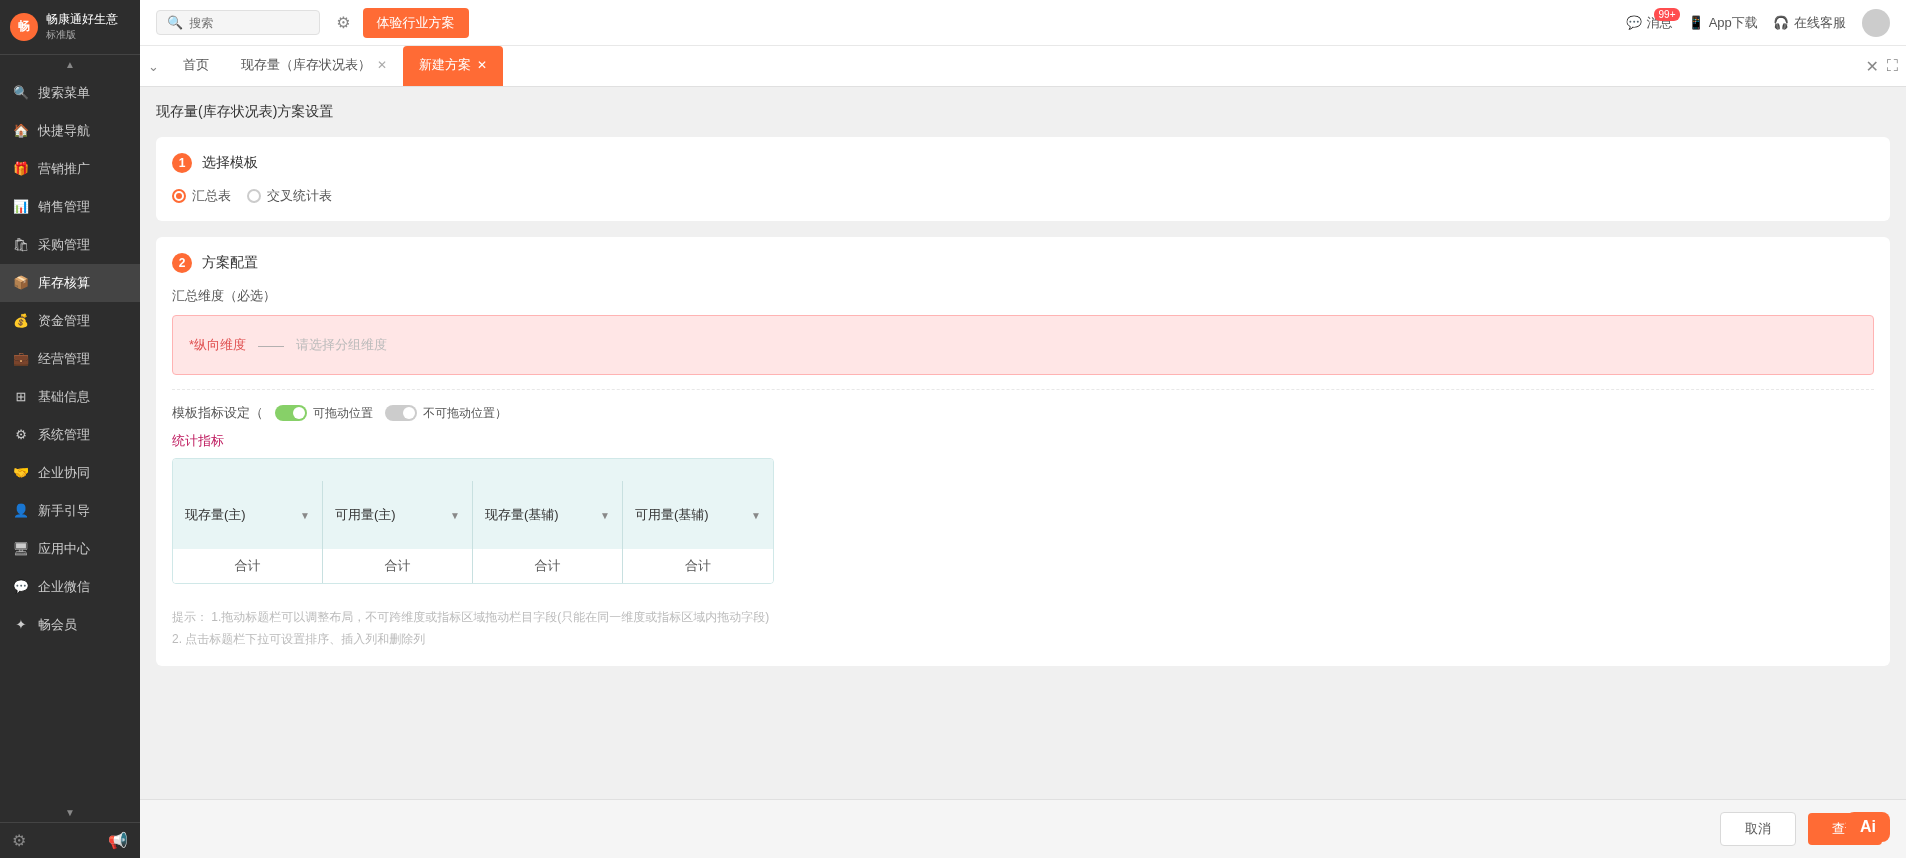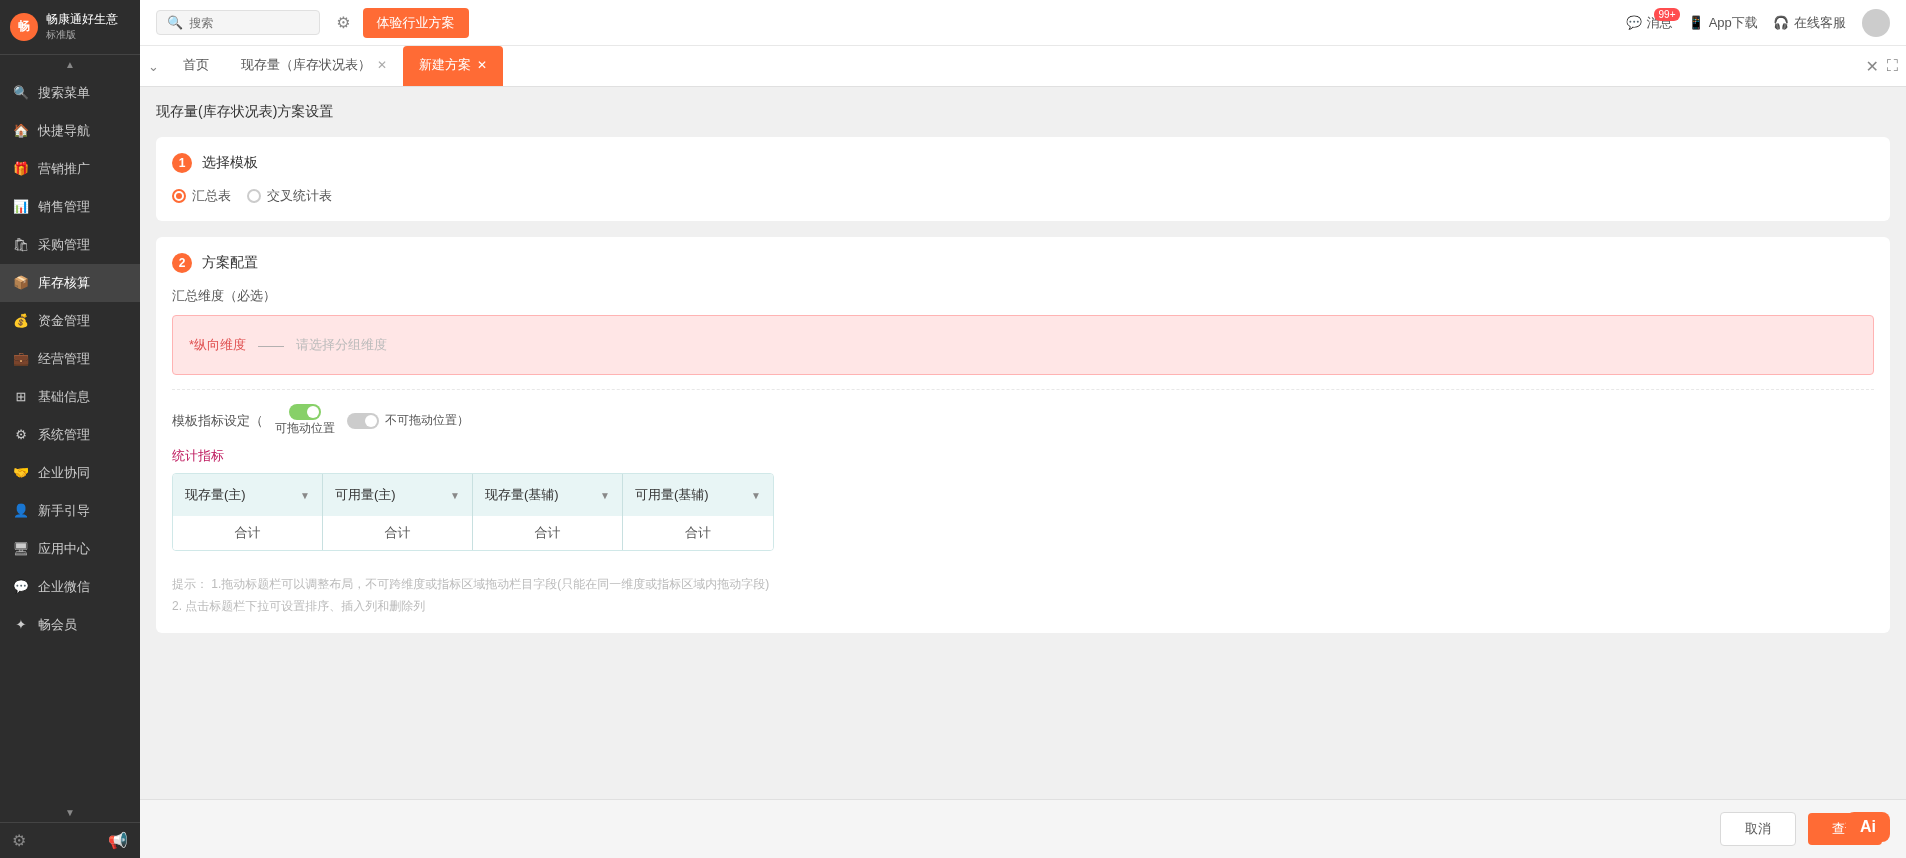--- a/index.html
+++ b/index.html
@@ -167,21 +167,21 @@
     .dimension-dash { color: #aaa; }
     .dimension-placeholder { color: #bbb; }
 
     
     .indicator-settings {
       display: flex; align-items: center; gap: 12px;
       margin-top: 14px; margin-bottom: 10px;
     }
     .indicator-label { font-size: 13px; color: #555; }
     .indicator-draggable {
-      display: flex; align-items: center; font-size: 12px; color: #555; flex-direction: column;
+      display: flex; align-items: center; gap: 6px; font-size: 12px; color: #555;
     }
     .indicator-chip {
       width: 32px; height: 16px; border-radius: 8px; background: #87d068;
       display: flex; align-items: center; padding: 2px;
     }
     .indicator-chip-ball {
       width: 12px; height: 12px; border-radius: 50%; background: #fff;
       margin-left: auto;
     }
     .indicator-undraggable {
@@ -197,23 +197,23 @@
     .stats-table {
       border: 1px solid #d0e8e8;
       border-radius: 4px;
       overflow: hidden;
       display: inline-block;
     }
     .stats-table-header {
       display: flex; background: #e8f5f5;
     }
     .stats-col {
-      min-width: 150px; padding: 12px 12px;
+      min-width: 150px; padding: 25px 12px;
       display: flex; align-items: center; justify-content: space-between;
-      border-right: 1px solid #c8e0e0; font-size: 13px; color: #333;
+      border-right: 1px solid #c8e0e0; font-size: 13px; color: #333; margin-top: 22px;
     }
     .stats-col:last-child { border-right: none; }
     .stats-col-chevron { color: #888; font-size: 10px; cursor: pointer; }
     .stats-table-body {
       display: flex; background: #fff;
     }
     .stats-cell {
       min-width: 150px; padding: 8px 12px; text-align: center;
       border-right: 1px solid #c8e0e0; font-size: 13px; color: #555;
     }

